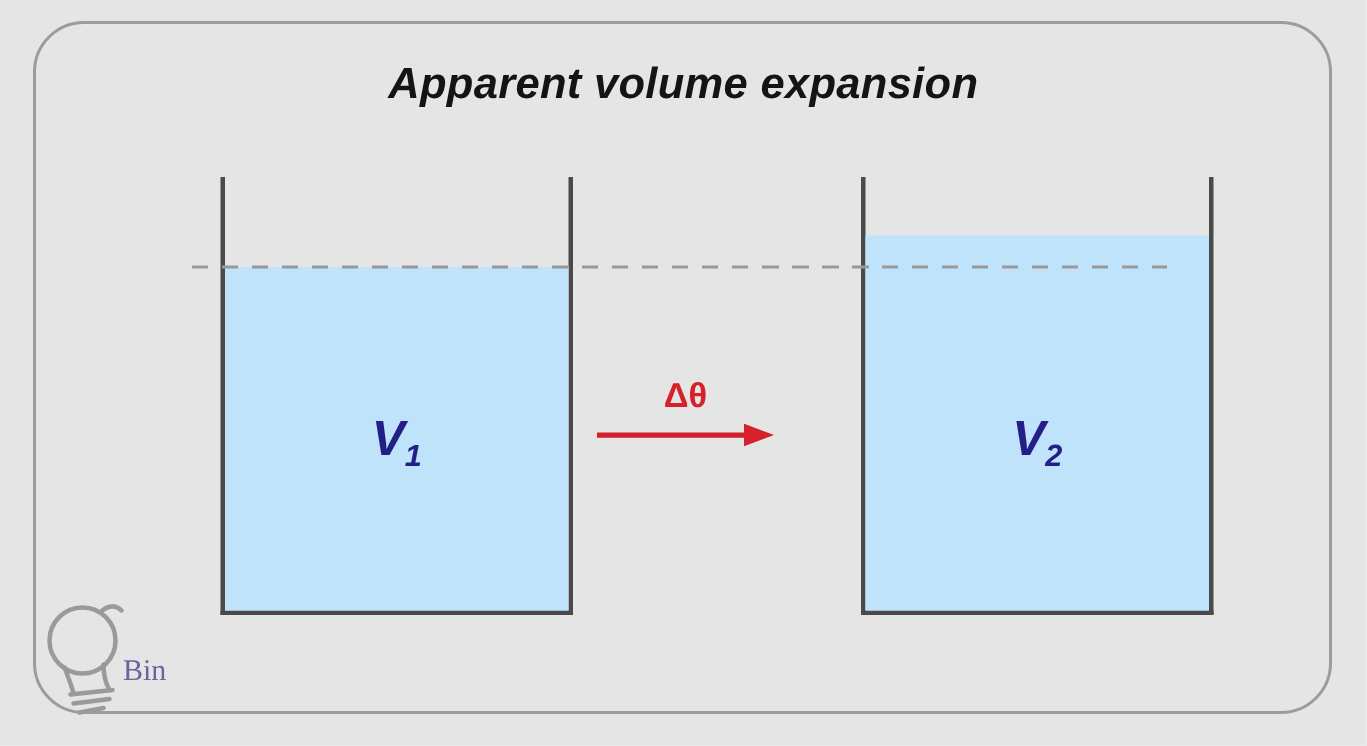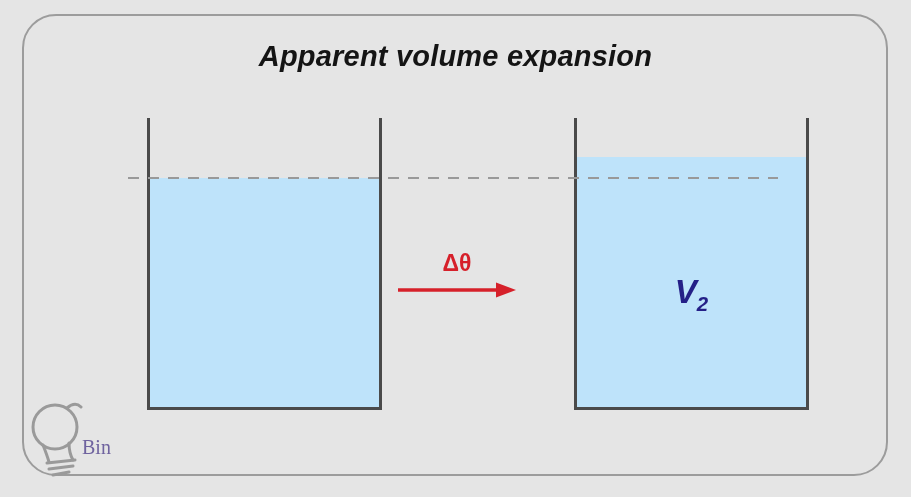--- a/index.html
+++ b/index.html
@@ -52,20 +52,21 @@
 <body>
 
 <div class="canvas">
 
   <div class="frame"></div>
 
   <div class="title">Apparent volume expansion</div>
 
   <div class="container left">
     <div class="liquid"></div>
+    <div class="vlabel"><span>V</span><sub>1</sub></div>
   </div>
 
   <div class="container right">
     <div class="liquid"></div>
     <div class="vlabel"><span>V</span><sub>2</sub></div>
   </div>
 
   <div class="dash-line"></div>
 
   <div class="arrow-label">Δθ</div>

